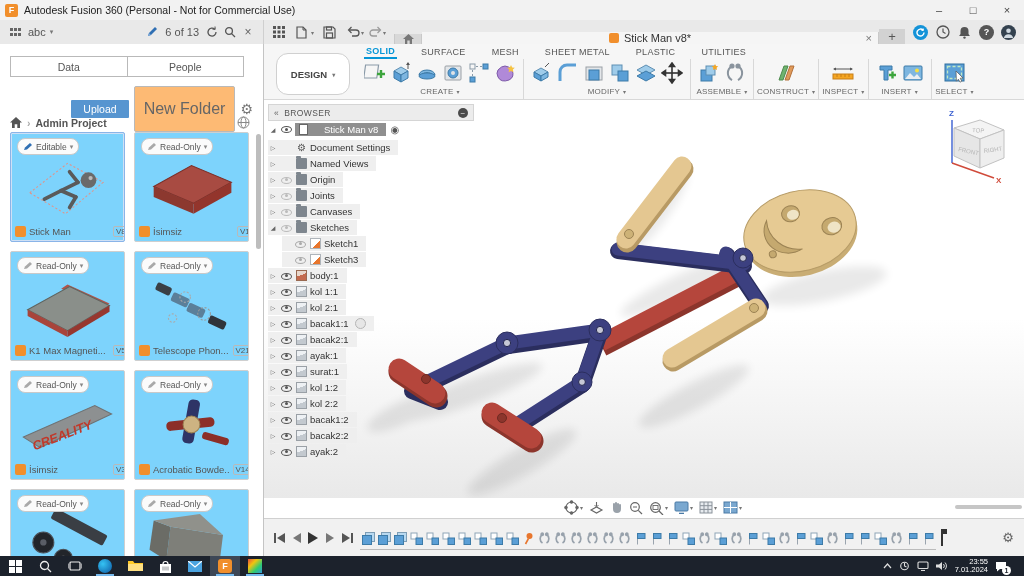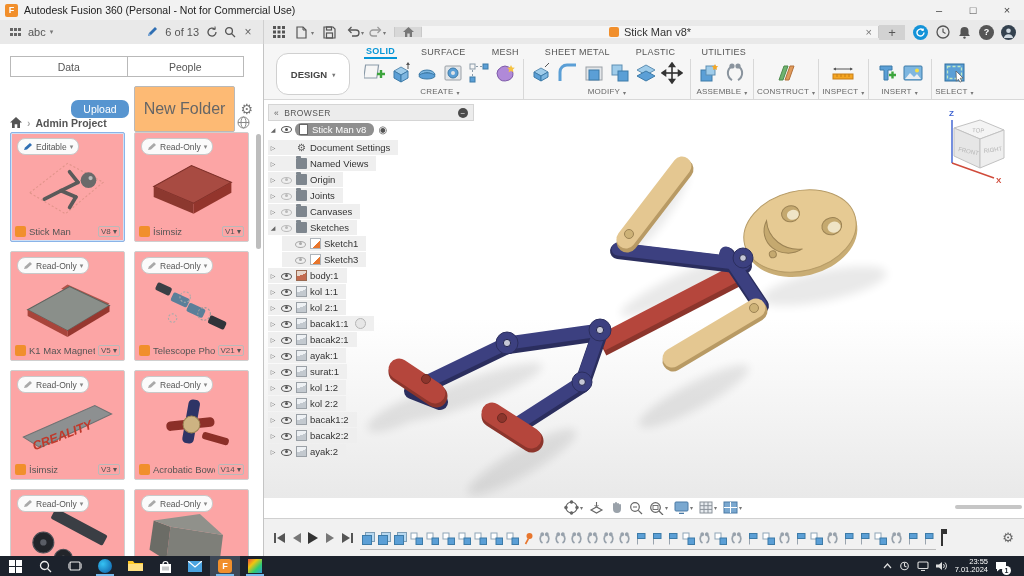--- a/index.html
+++ b/index.html
@@ -12,60 +12,60 @@
   #title-text{font-size:10.5px;color:#222}
   #win-controls{margin-left:auto;display:flex}
   .winbtn{width:34px;height:19px;display:flex;align-items:center;justify-content:center;font-size:11px;color:#444}
   
   #row2{left:0;top:20px;width:1024px;height:24px;background:#e9e9e9;border-bottom:1px solid #d6d6d6;display:flex}
   #dp-header{width:264px;height:100%;display:flex;align-items:center;border-right:1px solid #cfcfcf;padding:0 6px;box-sizing:border-box}
   #dp-header .lbl{margin:0 4px;color:#555}
   .hspace{flex:1}
   .mini-ic{display:inline-flex;align-items:center;justify-content:center;width:18px;height:18px;color:#666}
   #qat{flex:1;display:flex;align-items:center;height:100%}
-  #doc-tabstrip{display:flex;align-items:center;height:100%;margin-left:8px;flex:1}
+  #doc-tabstrip{display:flex;align-items:flex-end;height:100%;margin-left:8px;flex:1}
   #home-tab{width:26px;display:flex;align-items:center;justify-content:center;background:#d8d8d8;border-left:1px solid #c9c9c9;border-right:1px solid #c9c9c9}
   #doc-tab{flex:1;display:flex;align-items:center;justify-content:center;background:#f5f5f5;border-right:1px solid #c9c9c9;position:relative}
   #doc-tab .cube{width:10px;height:10px;background:#f18f2c;border-radius:2px;margin-right:5px}
   #doc-tab-close{position:absolute;right:6px;color:#777;font-size:11px}
   #newtab-btn{width:26px;display:flex;align-items:center;justify-content:center;background:#d2d2d2;color:#555;font-size:13px}
   #top-right-icons{display:flex;align-items:center;gap:7px;padding:0 8px}
   .tr-circ{width:15px;height:15px;border-radius:50%;display:flex;align-items:center;justify-content:center;font-size:9px}
   
   #datapanel{left:0;top:44px;width:264px;height:512px;background:#fff;border-right:1px solid #c4c4c4;box-sizing:border-box;overflow:hidden}
   #dp-tabs{position:absolute;left:10px;top:12px;width:234px;height:21px;display:flex}
   .dp-tab{flex:1;border:1px solid #b9b9b9;display:flex;align-items:center;justify-content:center;font-size:10.5px;color:#555;background:#fff}
   .dp-tab + .dp-tab{border-left:none}
   #dp-actions{position:absolute;right:10px;top:42px;display:flex;align-items:center;gap:5px}
-  #upload-btn{background:#5795d0;color:#fff;border-radius:7px;padding:3px 12px;font-size:10.5px}
+  #upload-btn{background:#5795d0;color:#fff;border-radius:1px;padding:3px 12px;font-size:10.5px}
   #newfolder-btn{background:#fdba74;color:#666;border:1px solid #b9b9b9;border-radius:2px;padding:13px 9px;font-size:16px}
   #dp-gear{font-size:14px;color:#777}
   #breadcrumb{position:absolute;left:10px;top:72px;width:240px;display:flex;align-items:center;gap:5px;color:#555;font-weight:bold;font-size:10.5px}
   #bc-globe{margin-left:auto}
   #card-grid{position:absolute;left:10px;top:88px;width:240px;display:grid;grid-template-columns:115px 115px;grid-auto-rows:110px;gap:9px}
-  .card{background:#fca5a5;border:1px solid #cfcfcf;border-radius:2px;position:relative;overflow:hidden;box-sizing:border-box}
+  .card{background:#7dd3fc;border:1px solid #cfcfcf;border-radius:2px;position:relative;overflow:hidden;box-sizing:border-box}
   .card.sel{border:1px solid #8ab4e8;box-shadow:0 0 0 1px #cfe0f5 inset}
   .badge{position:absolute;left:6px;top:5px;height:15px;border:1px solid #c9c9c9;border-radius:8px;background:#fbfbfb;display:flex;align-items:center;gap:3px;padding:0 5px;font-size:8.5px;color:#555}
   .badge .caret{font-size:7px;color:#888}
   .cthumb{position:absolute;left:4px;top:22px;width:105px;height:64px}
-  .cfoot{position:absolute;left:4px;bottom:4px;width:105px;display:flex;gap:3px}
+  .cfoot{position:absolute;left:4px;bottom:4px;width:120px;display:flex;gap:3px}
   .cfoot .cube{width:11px;height:11px;background:#f18f2c;border-radius:2px;flex:none}
   .cfoot .nm{font-size:9.5px;color:#555;white-space:nowrap;overflow:hidden;flex:1}
   .vpill{border:1px solid #b9b9b9;border-radius:2px;font-size:8px;color:#555;padding:0 2px;display:flex;align-items:center;flex:none}
   #dp-scroll{position:absolute;right:2px;top:90px;width:5px;height:115px;background:#bdbdbd;border-radius:3px}
   
   #ribbon{left:264px;top:44px;width:760px;height:56px;background:#f6f6f6;border-bottom:1px solid #d8d8d8;box-sizing:border-box}
   #design-box{position:absolute;left:12px;top:9px;width:72px;height:40px;background:#fff;border:1px solid #d0d0d0;border-radius:12px;display:flex;align-items:center;justify-content:center;font-size:9.5px;font-weight:bold;color:#444;gap:4px}
   #rtabs{position:absolute;left:100px;top:0;height:15px;display:flex;gap:22px;align-items:center}
   .rtab{font-size:9px;color:#555;letter-spacing:.3px;padding:1px 2px}
   .rtab.active{color:#0696d7;font-weight:bold;border-bottom:2px solid #0696d7}
   #rstrip{position:absolute;left:96px;top:15px;height:41px;display:flex;align-items:flex-start}
   .rgroup{display:flex;flex-direction:column;align-items:center}
   .ricons{display:flex;align-items:center;height:28px;gap:2px;padding:0 3px}
-  .rlabel{font-size:8px;color:#666;letter-spacing:.2px;display:flex;gap:2px;align-items:flex-end}
+  .rlabel{font-size:8px;color:#666;letter-spacing:.2px;display:flex;gap:2px;align-items:center}
   .gsep{width:1px;background:#d8d8d8;height:40px;margin:0 3px}
   .tool{width:24px;height:24px;display:flex;align-items:center;justify-content:center}
   
   #viewport{left:264px;top:100px;width:760px;height:398px;background:linear-gradient(#ffffff 55%,#e9e9e9);overflow:hidden}
   
   #browser{position:absolute;left:4px;top:4px;width:206px}
   #browser-header{height:15px;background:#ececec;border:1px solid #d5d5d5;display:flex;align-items:center;padding:0 5px;font-size:8.5px;color:#555;letter-spacing:.4px}
   .dark-dot{width:10px;height:10px;background:#4a4a4a;border-radius:50%;margin-left:auto;color:#fff;font-size:7px;display:flex;align-items:center;justify-content:center}
   #tree{margin-top:3px}
   .trow{height:15px;margin-bottom:1px;display:flex;align-items:center;background:rgba(238,238,238,.92);width:fit-content;padding-right:8px;font-size:9.5px;color:#333}
@@ -76,21 +76,21 @@
   .eye.off::before{border-color:#bbb}.eye.off::after{background:#bbb}
   .eye.dim{opacity:.45}
   .tico{width:11px;height:11px;flex:none;margin:0 3px 0 1px;position:relative}
   .tico.folder{background:#7e868e;border-radius:1px}
   .tico.folder::before{content:"";position:absolute;left:0;top:-2px;width:5px;height:2px;background:#7e868e;border-radius:1px 1px 0 0}
   .tico.gear{font-size:10px;line-height:11px;color:#555;text-align:center}
   .tico.sketch{border:1px solid #aeb4ba;background:linear-gradient(135deg,#fff 58%,#e8762d 58%);box-sizing:border-box}
   .tico.comp{background:linear-gradient(160deg,#eef1f4 45%,#c3c9cf 45%);border:1px solid #9aa0a6;box-sizing:border-box}
   .tico.body{background:linear-gradient(160deg,#e8d7cc 45%,#c46a4e 45%);border:1px solid #9a6a52;box-sizing:border-box}
   #root-row{height:16px;display:flex;align-items:center;margin-bottom:2px;font-size:9.5px}
-  #root-pill{background:#8f8f8f;color:#fff;display:flex;align-items:center;gap:4px;padding:1px 8px 1px 4px;border-radius:6px}
+  #root-pill{background:#8f8f8f;color:#fff;display:flex;align-items:center;gap:16px;padding:1px 8px 1px 4px;border-radius:0}
   #root-pill .doc{width:9px;height:11px;background:#fff;border:1px solid #666;box-sizing:border-box}
   .radio{color:#555;font-size:10px;margin-left:4px}
   .gcircle{width:9px;height:9px;border-radius:50%;background:#e6e6e6;border:1px solid #b5b5b5;margin-left:6px;flex:none}
   
   #viewcube{position:absolute;right:10px;top:6px;width:96px;height:82px}
   
   #bottombar{left:264px;top:498px;width:760px;height:20px;background:#fff}
   #comments{position:absolute;left:4px;top:1px;width:206px;height:16px;background:#f0f0f0;border:1px solid #d0d0d0;display:flex;align-items:center;padding:0 6px;font-size:8.5px;color:#555;letter-spacing:.4px}
   #navbar{position:absolute;left:300px;top:0;height:19px;display:flex;align-items:center;gap:6px}
   .nav-ic{display:flex;align-items:center;color:#666}

